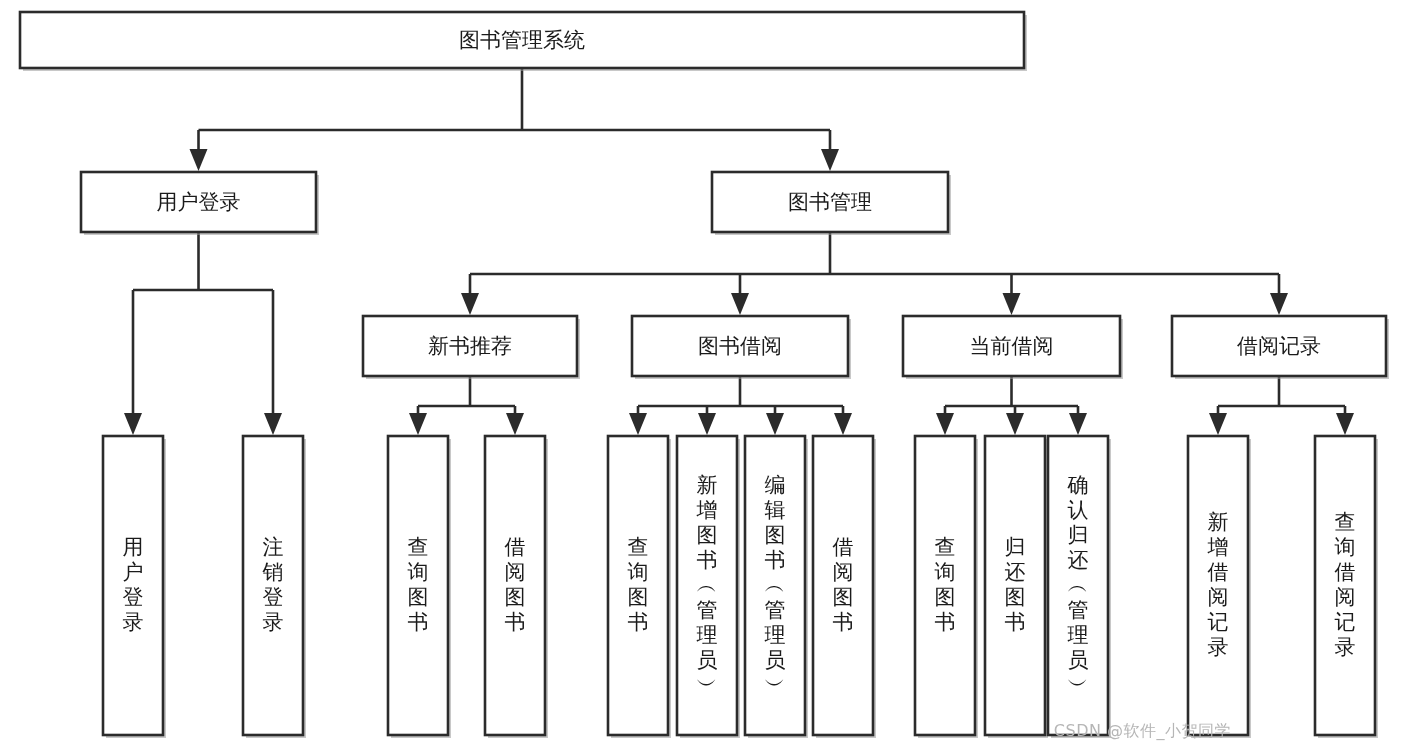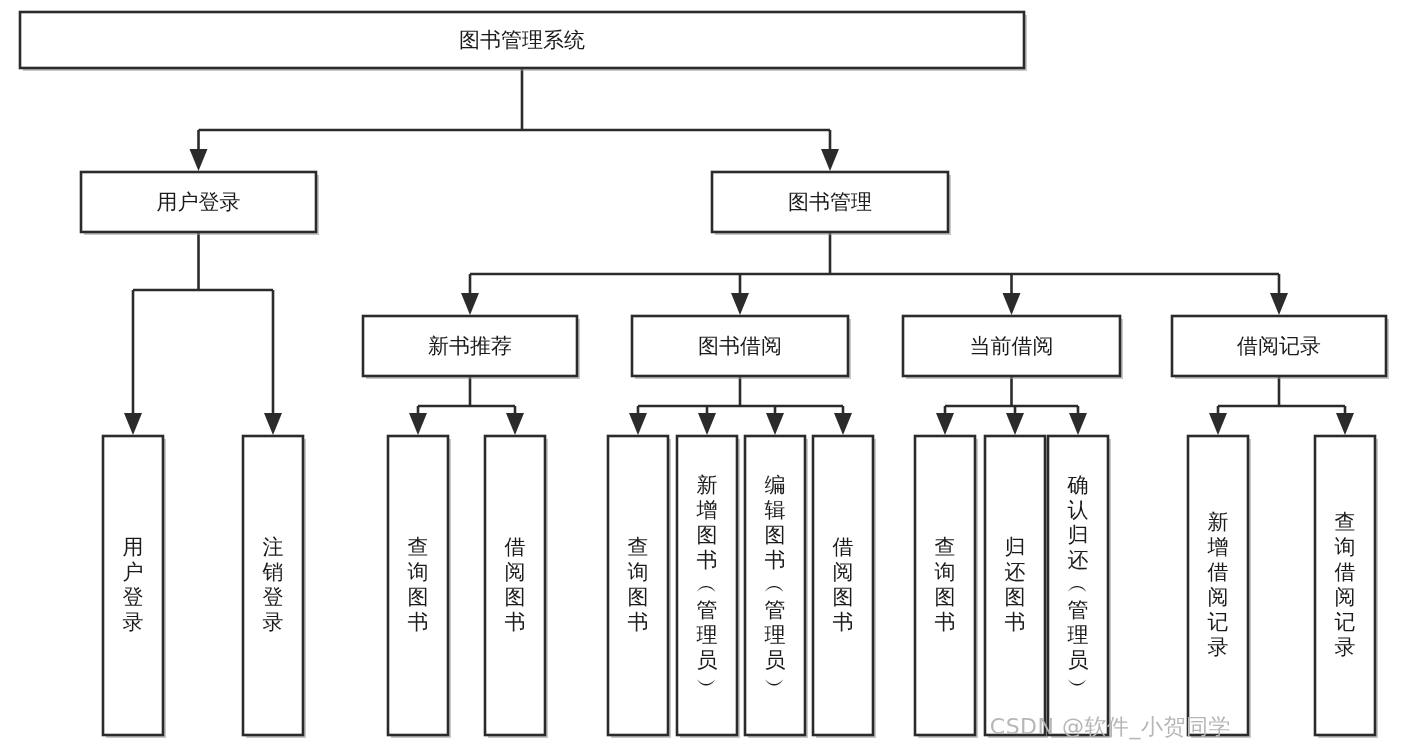--- a/index.html
+++ b/index.html
@@ -57,21 +57,21 @@
     font-size: 21px;
     fill: #1b1b1b;
     text-anchor: middle;
     dominant-baseline: middle;
   }
   .watermark {
     position: absolute;
     right: 12px;
     bottom: 5px;
     font-family: "DejaVu Sans", "Liberation Sans", sans-serif;
-    font-size: 22px;
+    font-size: 16px;
     color: #b6b6b6;
     white-space: nowrap;
     letter-spacing: 0.5px;
     user-select: none;
   }
 </style>
 </head>
 <body>
 
 <div id="diagram-root">

